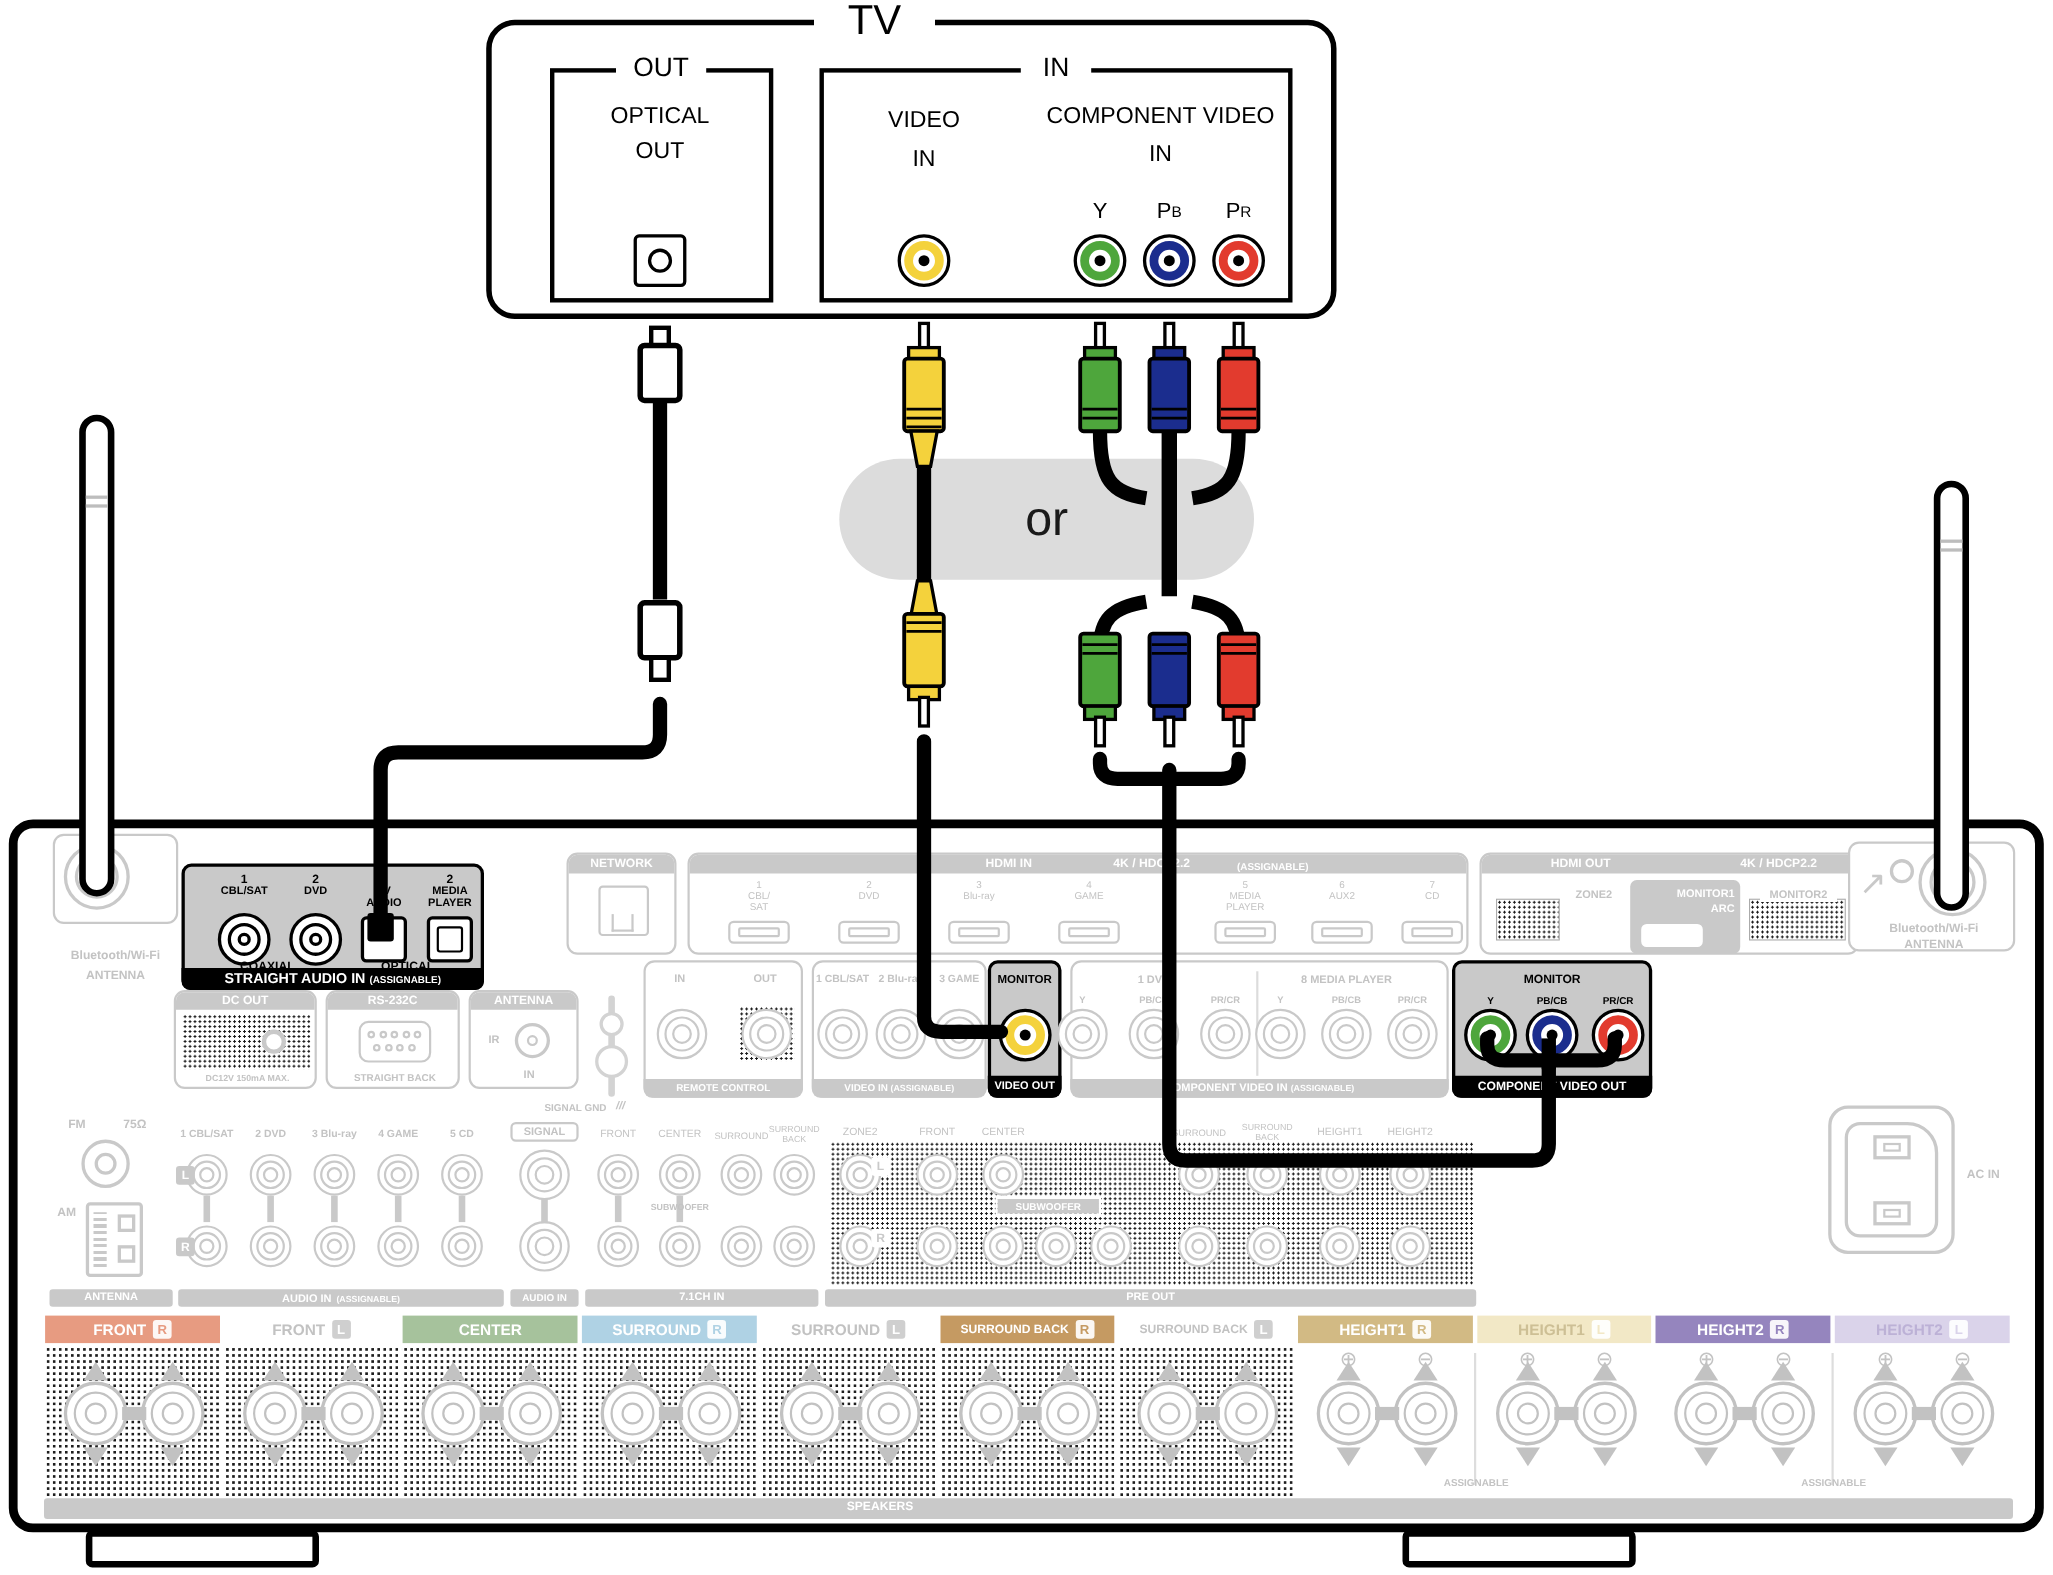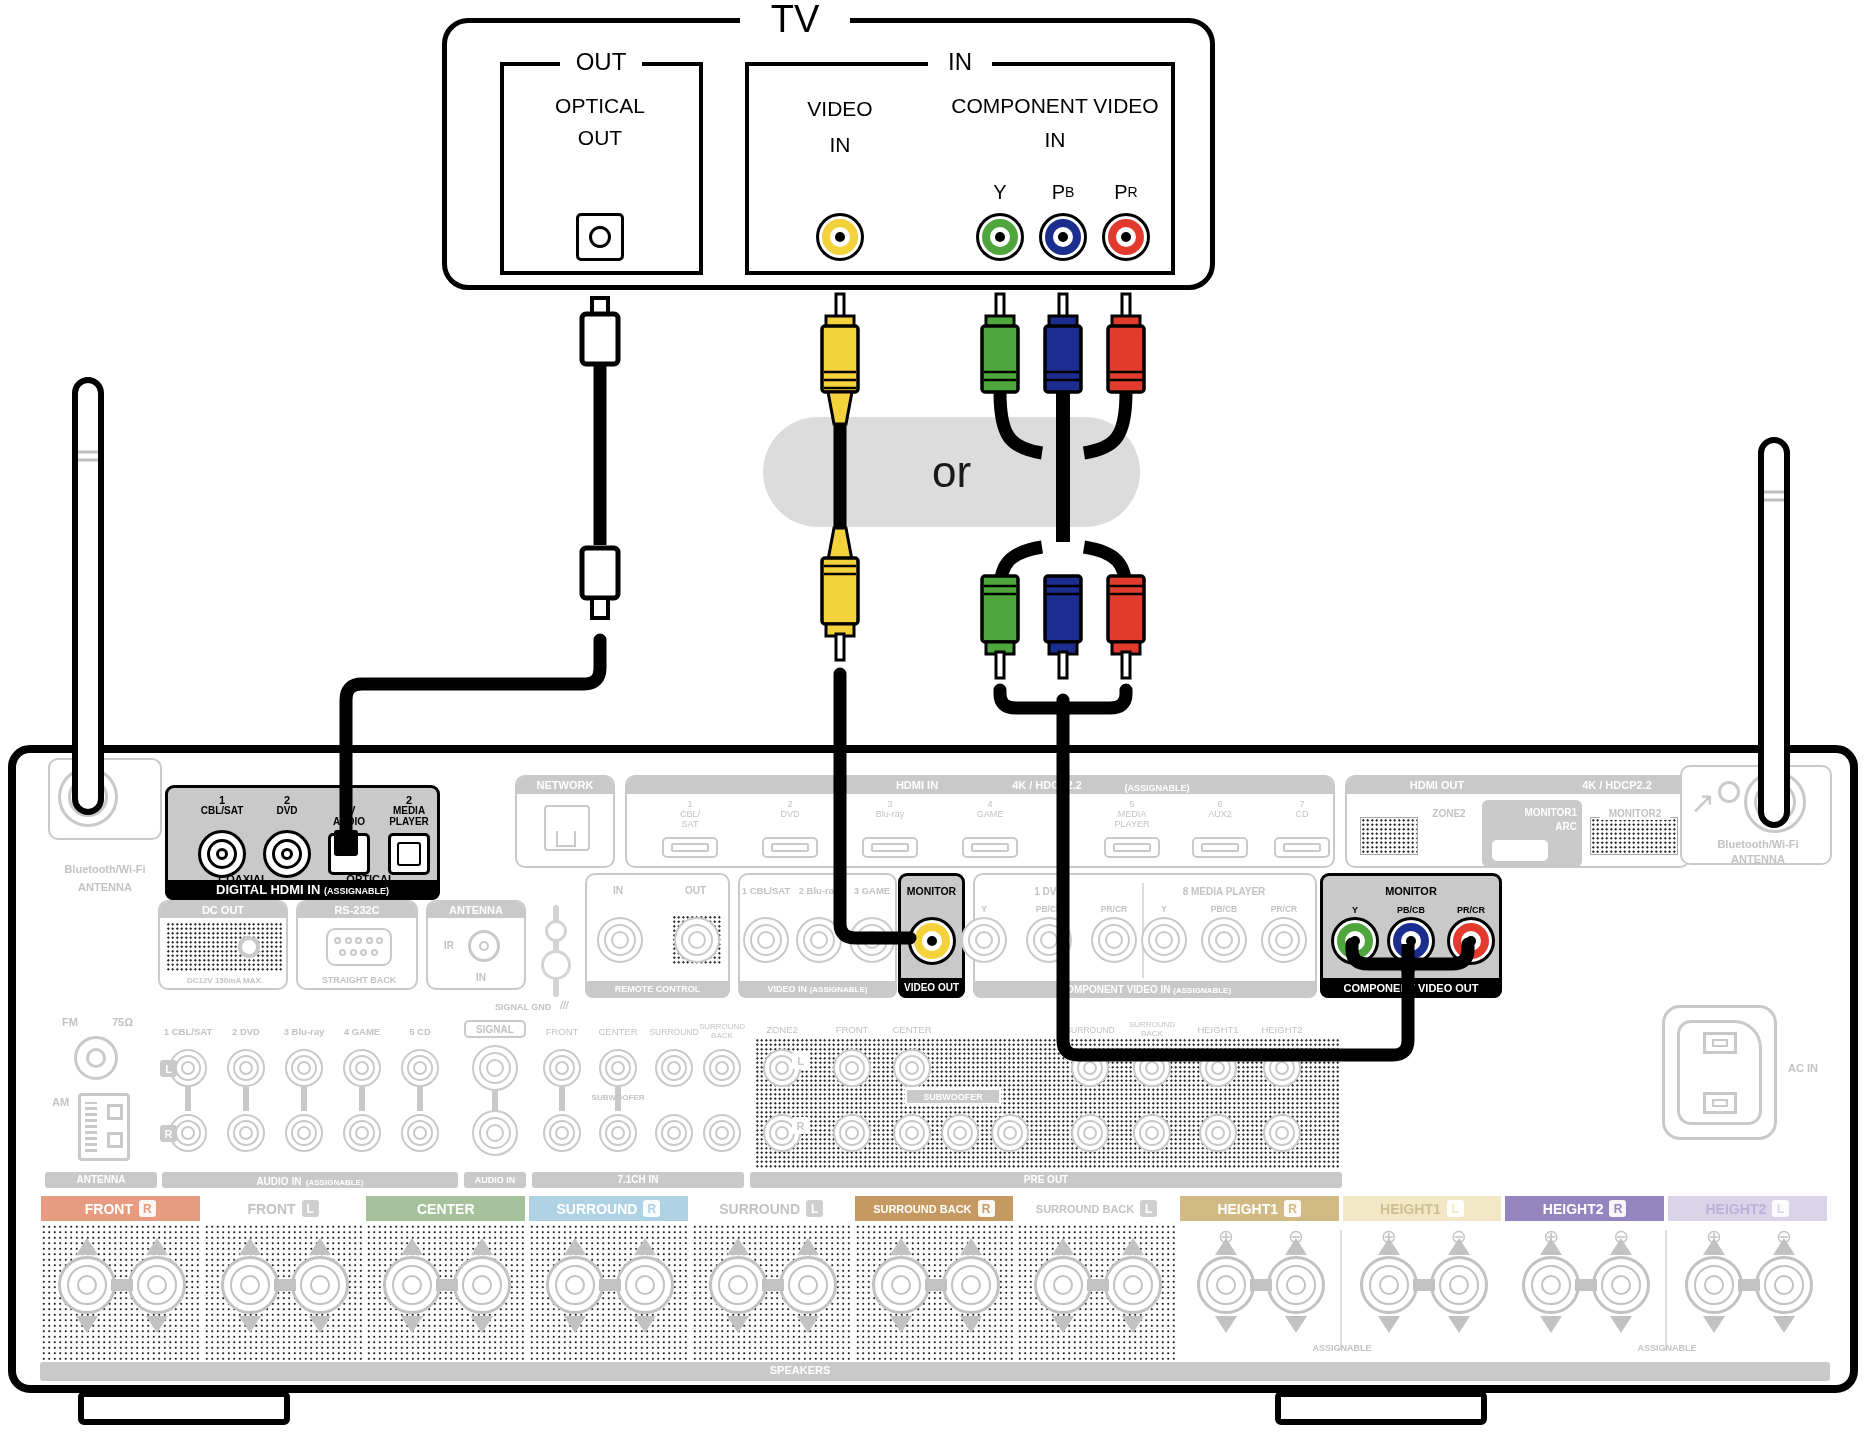--- a/index.html
+++ b/index.html
@@ -152,21 +152,21 @@
           <div class="abs ctr" style="left:201px;top:6px;width:80px;height:11px;font-size:11px;font-weight:bold;color:#000;">2</div>
           <div class="abs ctr" style="left:199px;top:17px;width:84px;height:11px;font-size:10px;font-weight:bold;color:#000;">MEDIA</div>
           <div class="abs ctr" style="left:199px;top:28px;width:84px;height:11px;font-size:10px;font-weight:bold;color:#000;">PLAYER</div>
           <div class="abs" style="left:220px;top:45px;width:42px;height:42px;border:3px solid #000;border-radius:5px;background:#fff;">
             <div class="abs" style="left:6px;top:6px;width:24px;height:24px;border:2.5px solid #000;border-radius:3px;"></div>
           </div>
         </div>
       <div class="abs ctr t11" style="left:10px;top:84px;width:130px;height:13px;font-weight:bold;color:#000;">COAXIAL</div>
       <div class="abs ctr t11" style="left:140px;top:84px;width:125px;height:13px;font-weight:bold;color:#000;">OPTICAL</div>
       <div class="blackbar" style="font-size:13px;">
-        <span>DIGITAL HDMI IN</span>
+        <span>STRAIGHT AUDIO IN</span>
         <span style="font-size:9px;">(ASSIGNABLE)</span>
       </div>
     </div>
 
     <div class="abs gbox" style="left:515px;top:775px;width:100px;height:93px;">
       <div class="ghdr t11" style="height:17px;line-height:17px;">NETWORK</div>
       <div class="abs" style="left:27px;top:28px;width:46px;height:46px;border:2.5px solid #c9c9c9;border-radius:4px;">
         <div class="abs" style="left:10px;top:24px;width:20px;height:16px;border:2.5px solid #c9c9c9;border-top:none;"></div>
       </div>
     </div>

